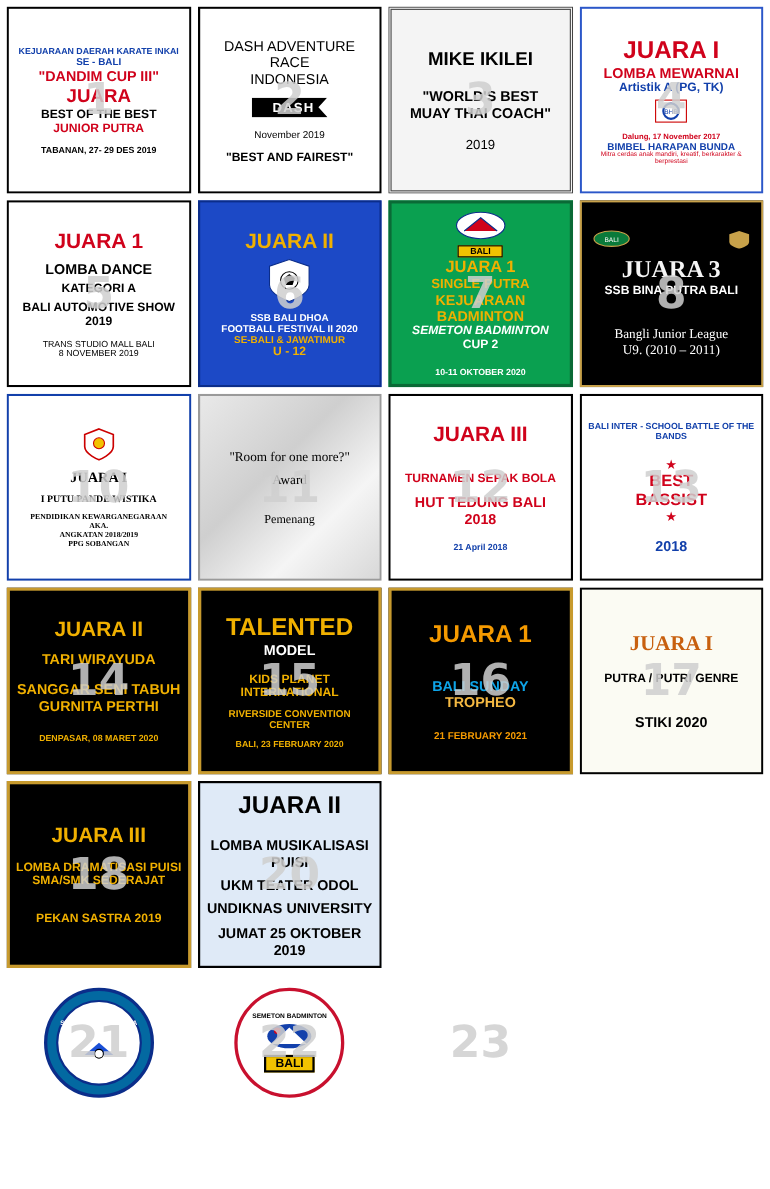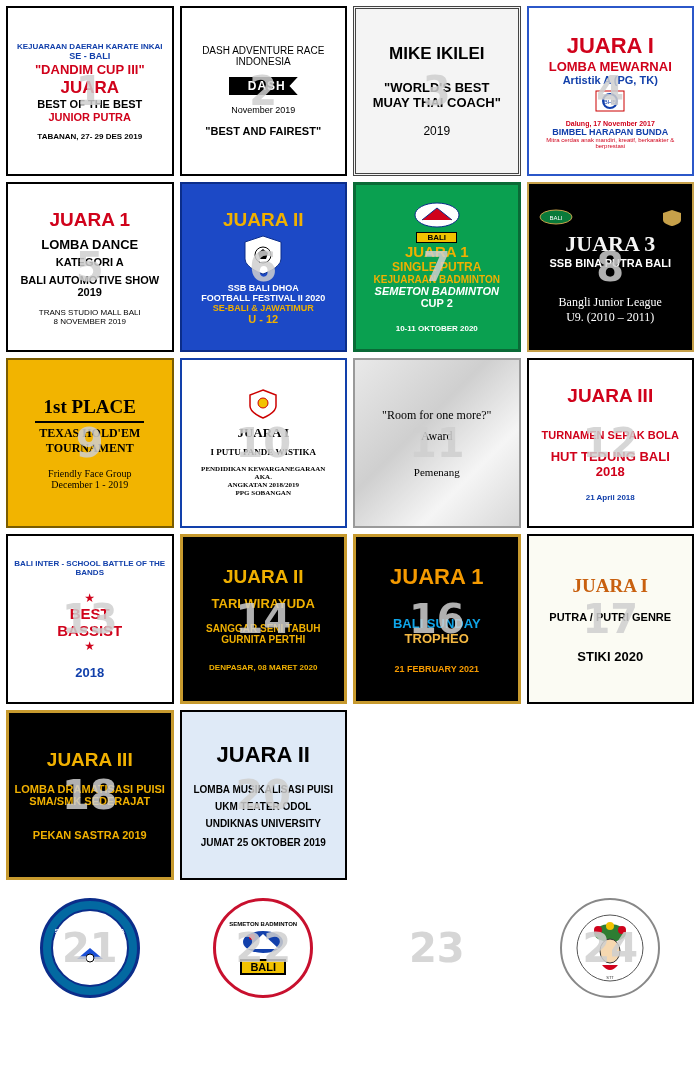--- a/index.html
+++ b/index.html
@@ -5,21 +5,21 @@
   html,body{margin:0;padding:0;background:#ffffff;}
   body{width:700px;height:1081px;font-family:"Liberation Sans",sans-serif;overflow:hidden;}
   .grid{display:grid;grid-template-columns:repeat(4,1fr);gap:6px;padding:6px 6px 0 6px;box-sizing:border-box;}
   .cell{position:relative;height:170px;box-sizing:border-box;overflow:hidden;display:flex;align-items:center;justify-content:flex-end;}
   .num{position:absolute;left:50%;top:50%;transform:translate(-50%,-50%);font-size:40px;font-weight:bold;color:#cfcfcf;opacity:.85;z-index:30;pointer-events:none;font-family:"DejaVu Sans",sans-serif;}
   .plaque{width:100%;height:100%;box-sizing:border-box;display:flex;flex-direction:column;align-items:center;justify-content:center;text-align:center;position:relative;}
   .tiny{font-size:6px;}
   .s7{font-size:7px;}
   .s8{font-size:8px;}
   .s9{font-size:9px;}
-  .s10{font-size:10px;}
+  .s10{font-size:13px;}
   .s11{font-size:11px;}
   .s12{font-size:12px;}
   .s13{font-size:13px;}
   .s15{font-size:15px;}
   .s17{font-size:17px;}
   .s19{font-size:19px;}
   .s22{font-size:22px;}
   .b{font-weight:bold;}
   .red{color:#d0021b;}
   .blue{color:#1240ab;}
@@ -189,31 +189,20 @@
         </span>
       </div>
       <div class="s22 b" style="color:#f5f5f5;font-family:'Liberation Serif',serif">JUARA 3</div>
       <div class="s11 b">SSB BINA PUTRA BALI</div>
       <div class="s12 serif" style="margin-top:26px">Bangli Junior League</div>
       <div class="s12 serif">U9. (2010 – 2011)</div>
     </div>
     <div class="num">8</div>
   </div>
 
-  <div class="cell">
-    <div class="plaque p9">
-      <div class="s19 b serif">1st PLACE</div>
-      <div class="hr" style="color:#000"></div>
-      <div class="s12 b serif">TEXAS HOLD'EM</div>
-      <div class="s12 b serif">TOURNAMENT</div>
-      <div class="s10 serif" style="margin-top:12px">Friendly Face Group</div>
-      <div class="s10 serif">December 1 - 2019</div>
-    </div>
-    <div class="num">9</div>
-  </div>
 
   <div class="cell">
     <div class="plaque p10">
       <div>
         <svg width="30" height="30" viewBox="0 0 30 30">
             <path d="M15 1 L28 6 V17 C28 24 15 29 15 29 C15 29 2 24 2 17 V6 Z" fill="#fff" stroke="#c00" stroke-width="1.5"></path>
             <circle cx="15" cy="14" r="5" fill="#f2c200" stroke="#c00"></circle>
           </svg>
       </div>
       <div class="s13 b serif" style="margin-top:2px">JUARA  I</div>
@@ -262,20 +251,32 @@
     <div class="plaque p14">
       <div class="s19 b gold">JUARA II</div>
       <div class="s13 b gold" style="margin-top:8px">TARI WIRAYUDA</div>
       <div class="s10 b gold" style="margin-top:12px">SANGGAR SENI TABUH</div>
       <div class="s10 b gold">GURNITA PERTHI</div>
       <div class="s8 b gold" style="margin-top:18px">DENPASAR, 08 MARET 2020</div>
     </div>
     <div class="num">14</div>
   </div>
 
+  <div class="cell">
+    <div class="plaque p15">
+      <div class="s22 b gold">TALENTED</div>
+      <div class="s10 b" style="color:#fff">MODEL</div>
+      <div class="s11 b gold" style="margin-top:14px">KIDS PLANET</div>
+      <div class="s11 b gold">INTERNATIONAL</div>
+      <div class="s9 b gold" style="margin-top:8px">RIVERSIDE CONVENTION</div>
+      <div class="s9 b gold">CENTER</div>
+      <div class="s8 b gold" style="margin-top:8px">BALI, 23 FEBRUARY 2020</div>
+    </div>
+    <div class="num">15</div>
+  </div>
 
   <div class="cell">
     <div class="plaque p16">
       <div class="s22 b" style="color:#f59a00">JUARA 1</div>
       <div class="s13 b" style="color:#0ea5e9;margin-top:26px">BALI SUNDAY</div>
       <div class="s13 b" style="color:#f5b942">TROPHEO</div>
       <div class="s9 b" style="color:#f59a00;margin-top:18px">21 FEBRUARY 2021</div>
     </div>
     <div class="num">16</div>
   </div>
@@ -340,29 +341,14 @@
         </svg>
       <div class="ribbon">BALI</div>
     </div>
     <div class="num">22</div>
   </div>
 
   <div class="logo">
     <div class="num">23</div>
   </div>
 
-  <div class="logo">
-    <div class="circle c24">
-      <svg width="70" height="70" viewBox="0 0 70 70">
-        <circle cx="35" cy="35" r="33" fill="#fff" stroke="#555"></circle>
-        <ellipse cx="35" cy="20" rx="16" ry="9" fill="#2e7d32"></ellipse>
-        <circle cx="23" cy="17" rx="4" r="4" fill="#d0021b"></circle>
-        <circle cx="47" cy="17" r="4" fill="#d0021b"></circle>
-        <circle cx="35" cy="13" r="4" fill="#f2c200"></circle>
-        <ellipse cx="35" cy="38" rx="10" ry="12" fill="#f6d8b0" stroke="#333"></ellipse>
-        <path d="M27 52 Q35 62 43 52" fill="#d0021b"></path>
-        <text x="35" y="66" font-size="4" text-anchor="middle" fill="#333">STT</text>
-      </svg>
-    </div>
-    <div class="num">24</div>
-  </div>
 
 </div>
 
 </body></html>

